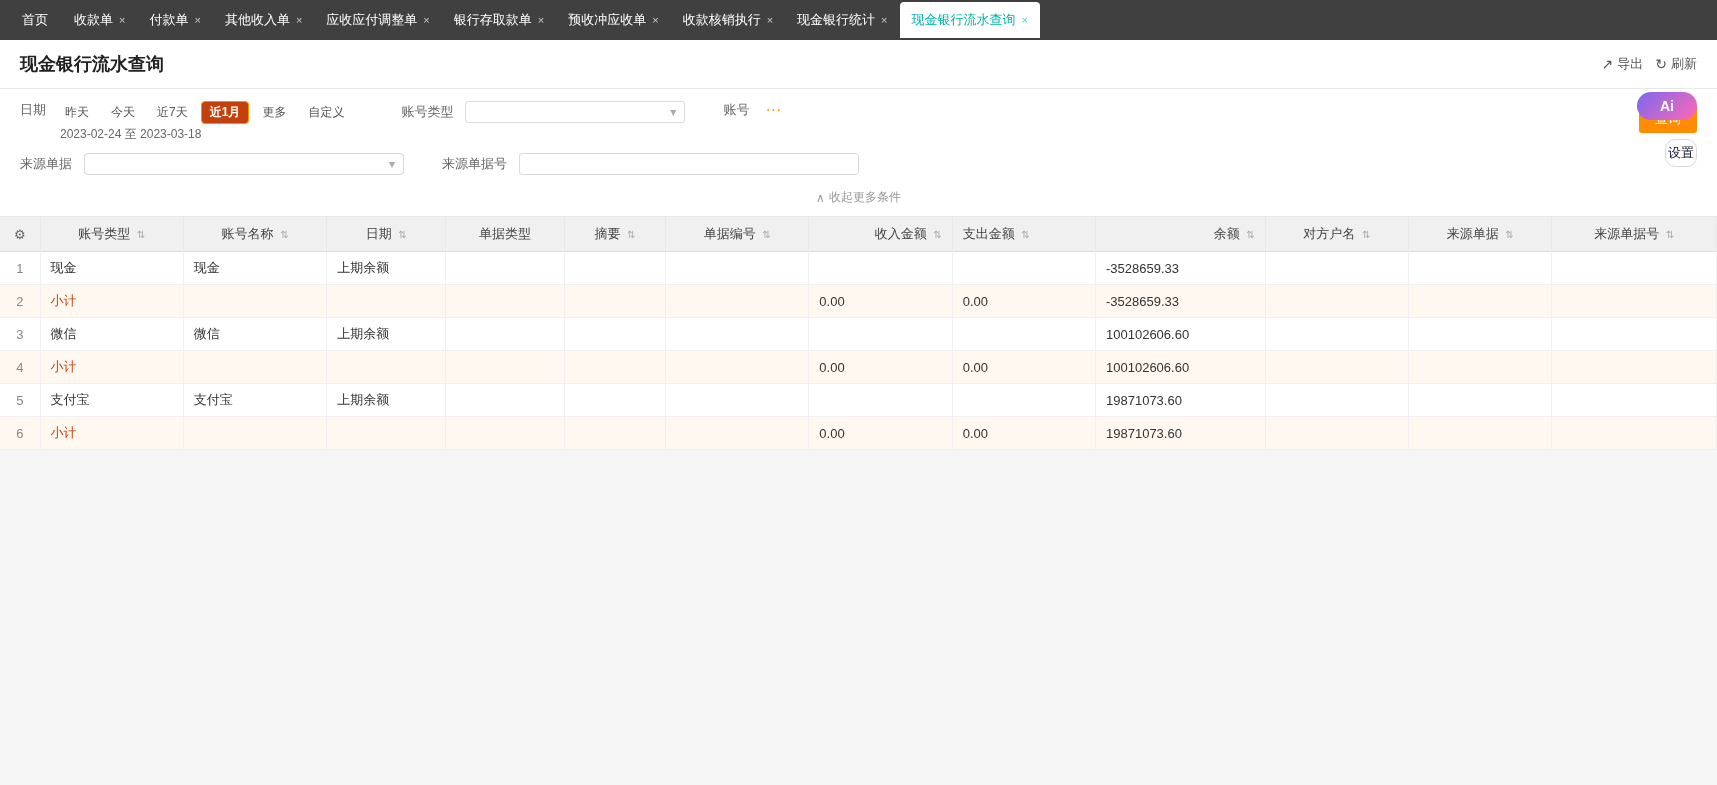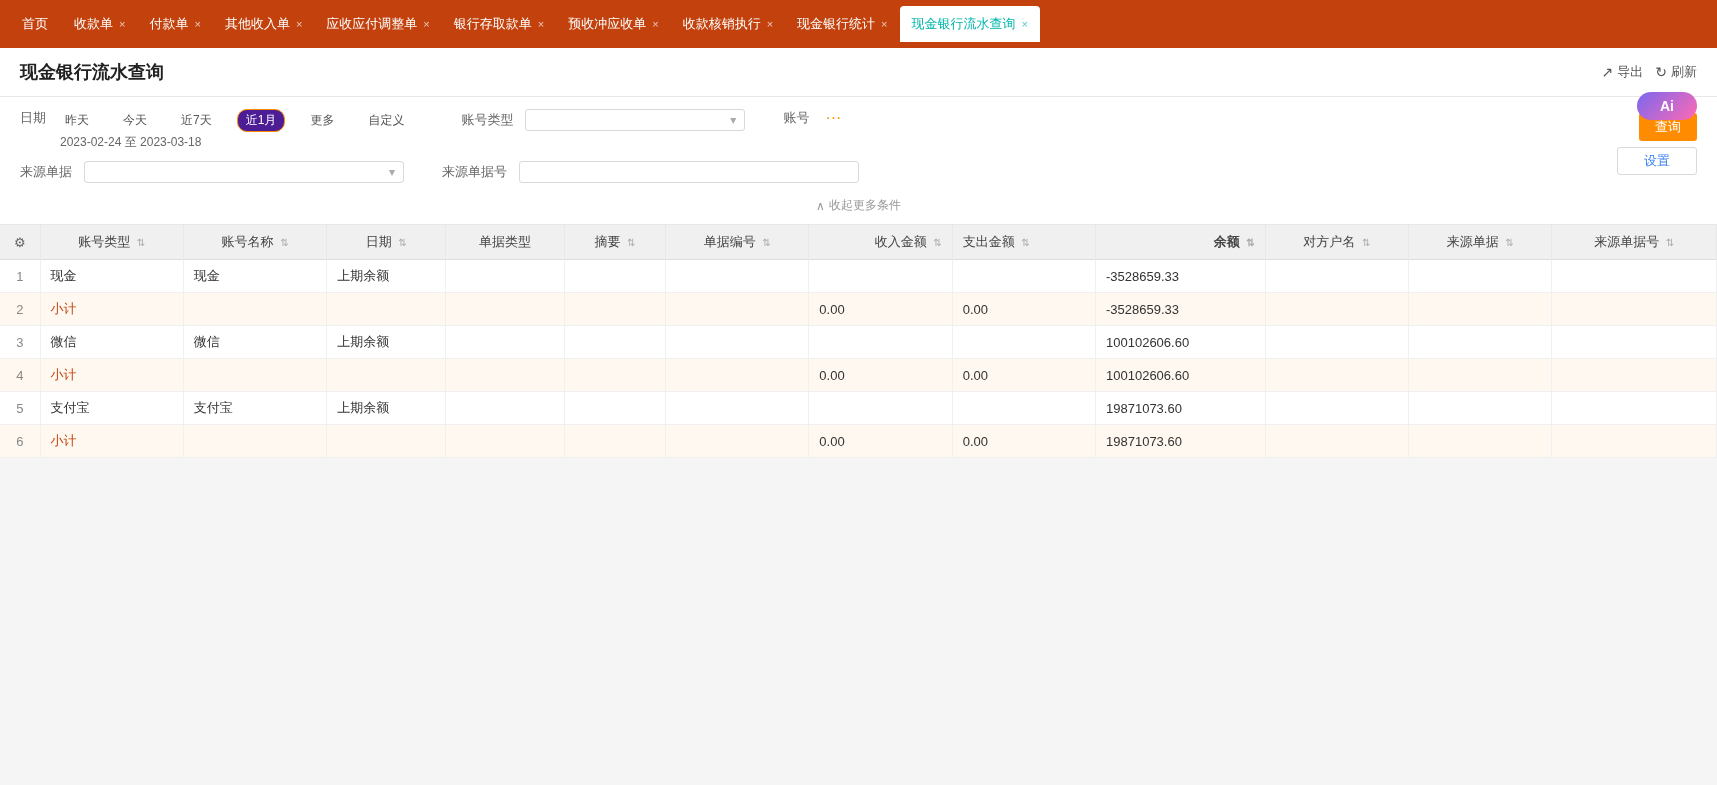--- a/index.html
+++ b/index.html
@@ -1,23 +1,23 @@
 <!DOCTYPE html>
 <html><head>
   <meta charset="utf-8">
   <style>
     * { box-sizing: border-box; margin: 0; padding: 0; }
     body { font-family: 'Microsoft YaHei', Arial, sans-serif; font-size: 12px; background: #f5f5f5; color: #333; }
 
     
     .top-nav {
-      background: #c2410c;
-      display: flex;
-      align-items: center;
-      height: 48px;
+      background: #404040;
+      display: flex;
+      align-items: center;
+      height: 40px;
       padding: 0 8px;
       overflow: hidden;
     }
     .nav-item {
       color: #fff;
       padding: 0 12px;
       height: 36px;
       display: flex;
       align-items: center;
       cursor: pointer;
@@ -84,35 +84,36 @@
     }
     .filter-label {
       color: #666;
       font-size: 13px;
       white-space: nowrap;
       margin-right: 6px;
     }
     .date-btns {
       display: flex;
       align-items: center;
-      gap: 16px;
+      gap: 4px;
     }
     .date-btn {
       padding: 2px 8px;
       border-radius: 3px;
       cursor: pointer;
       font-size: 12px;
       color: #555;
       border: 1px solid transparent;
     }
     .date-btn.active {
-      background: #4c1d95;
+      background: #c2410c;
       color: #fff;
       border-color: #ff8c00;
-      border-radius: 10px;
+      border-radius: 4px;
+      font-weight: bold;
     }
     .date-range {
       font-size: 12px;
       color: #666;
       margin-left: 4px;
     }
     .filter-select {
       display: flex;
       align-items: center;
       border: 1px solid #d9d9d9;
@@ -142,24 +143,24 @@
       background: #ff8c00;
       color: #fff;
       border: none;
       border-radius: 3px;
       padding: 5px 16px;
       cursor: pointer;
       font-size: 13px;
     }
     .settings-btn {
       background: #fff;
-      color: #3b82f6;
+      color: #0f172a;
       border: 1px solid #d9d9d9;
-      border-radius: 3px;
-      padding: 4px 26px;
+      border-radius: 10px;
+      padding: 4px 2px;
       cursor: pointer;
       font-size: 13px;
     }
     .filter-right {
       display: flex;
       flex-direction: column;
       align-items: flex-end;
       gap: 6px;
     }
 
@@ -408,21 +409,21 @@
           <span class="sort-icon">⇅</span>
         </th>
         <th style="text-align:right;">
           <span>收入金额</span>
           <span class="sort-icon">⇅</span>
         </th>
         <th style="text-align:left;">
           <span>支出金额</span>
           <span class="sort-icon">⇅</span>
         </th>
-        <th style="text-align:right;font-weight:bold;">
+        <th style="text-align:right;">
           <span>余额</span>
           <span class="sort-icon">⇅</span>
         </th>
         <th>
           <span>对方户名</span>
           <span class="sort-icon">⇅</span>
         </th>
         <th>
           <span>来源单据</span>
           <span class="sort-icon">⇅</span>

